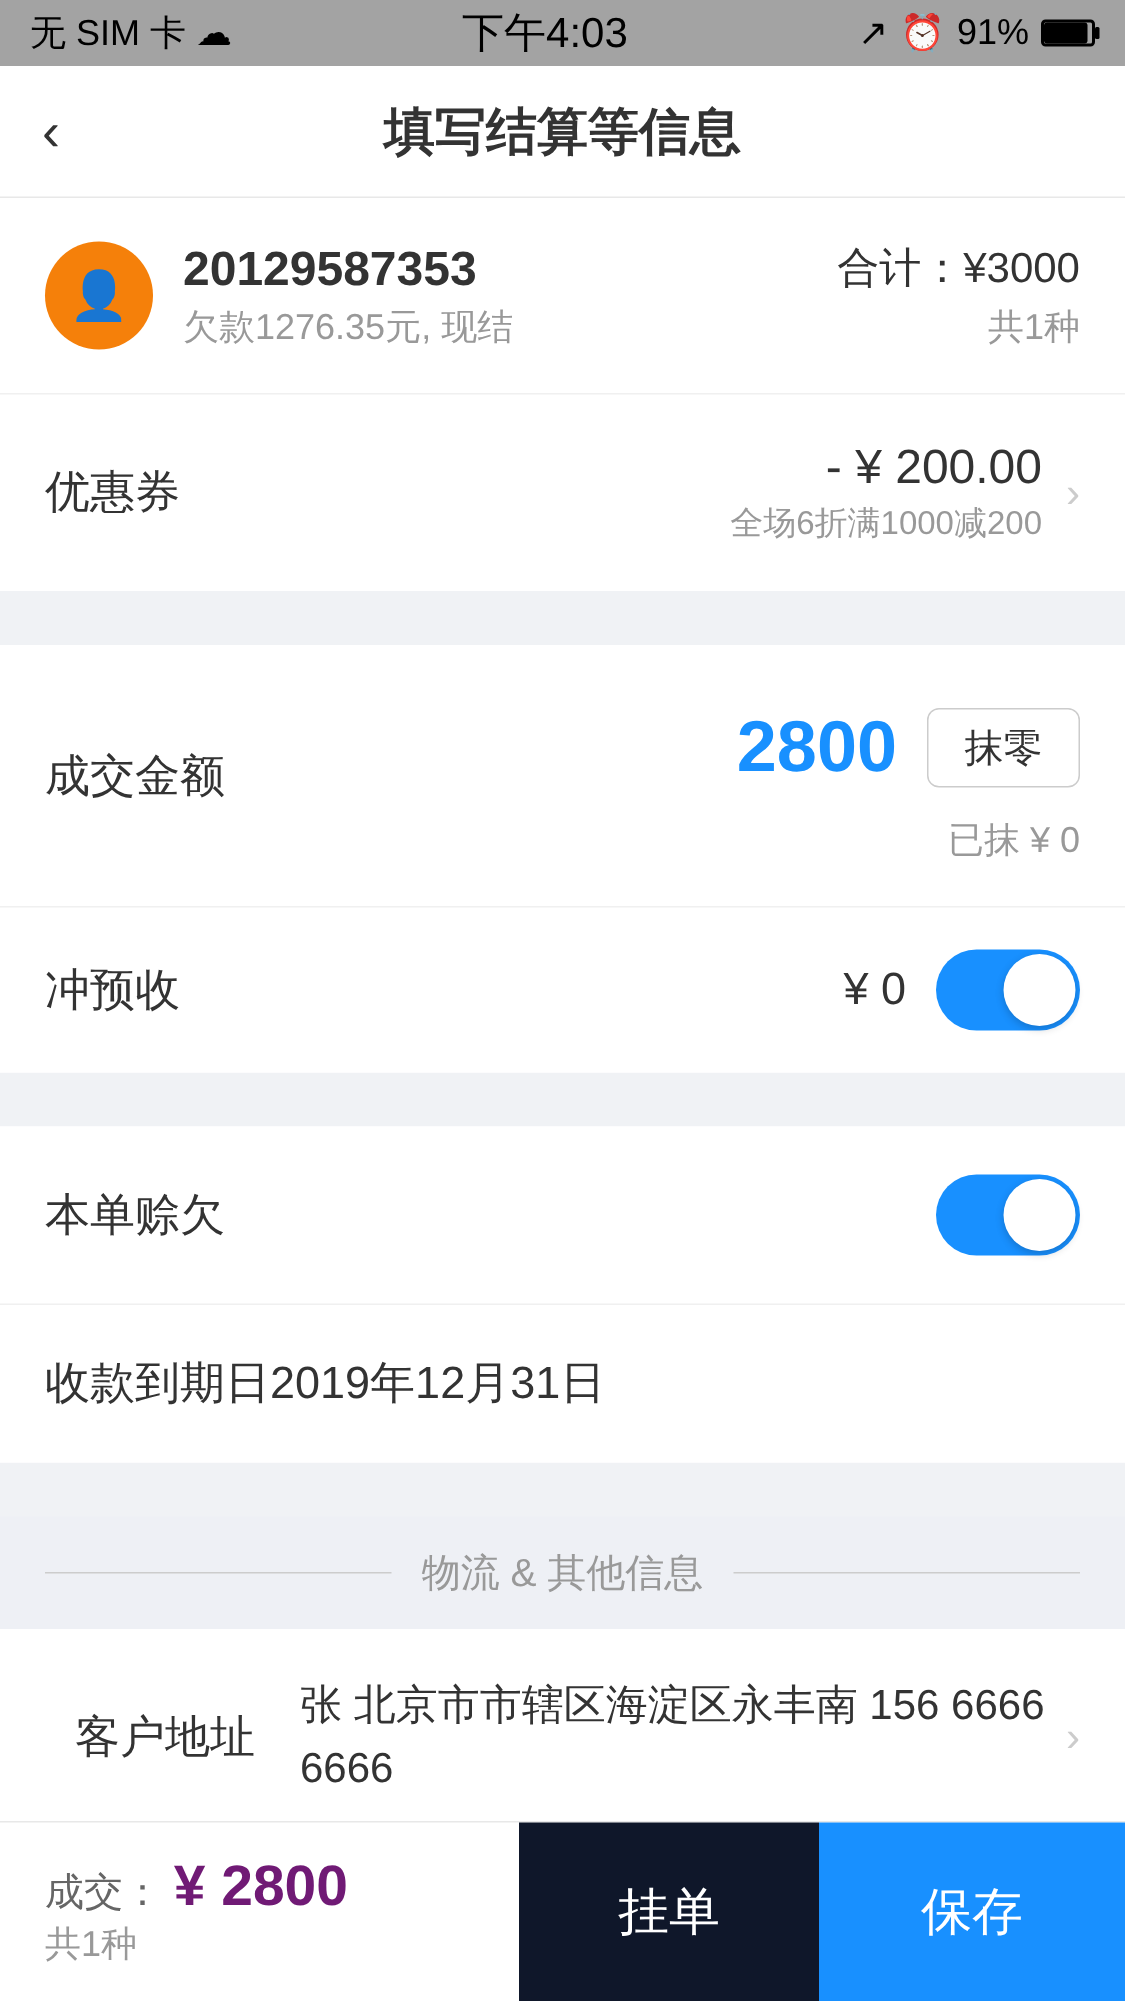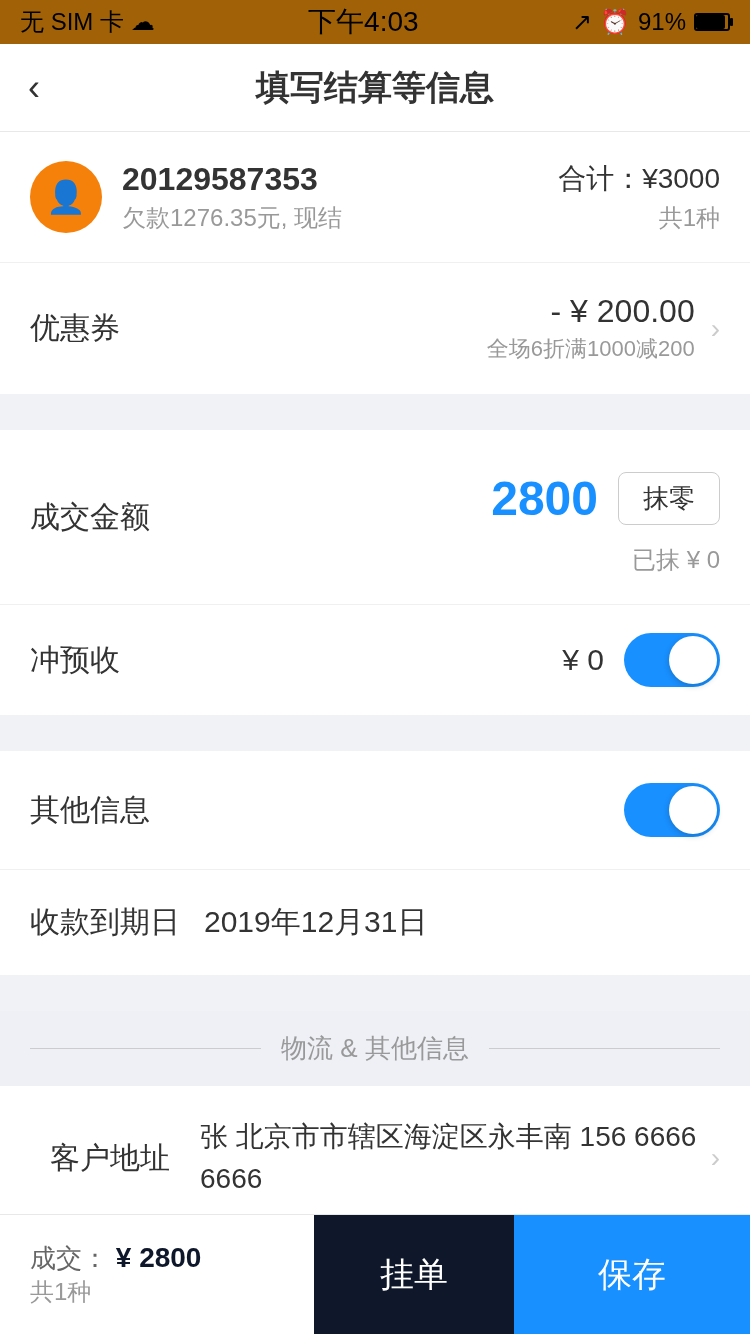--- a/index.html
+++ b/index.html
@@ -11,21 +11,21 @@
       background: #f0f2f5;
       font-size: 28px;
       color: #333;
       position: relative;
     }
 
     
     .status-bar {
       width: 100%;
       height: 44px;
-      background: #a16207;
+      background: #a3a3a3;
       display: flex;
       align-items: center;
       justify-content: space-between;
       padding: 0 20px;
       font-size: 24px;
       color: #000;
     }
     .status-left {
       display: flex;
       align-items: center;
@@ -268,21 +268,20 @@
       color: #333;
     }
 
     
     .duedate-row {
       display: flex;
       align-items: center;
       padding: 32px 30px;
       background: #fff;
       border-top: 1px solid #f0f0f0;
-      gap: 24px;
     }
     .duedate-label {
       font-size: 30px;
       color: #333;
       flex-shrink: 0;
     }
     .duedate-value {
       font-size: 30px;
       color: #333;
     }
@@ -342,42 +341,42 @@
     }
     .bottom-summary {
       padding: 0 30px;
       flex: 1;
     }
     .bottom-label {
       font-size: 26px;
       color: #666;
     }
     .bottom-amount {
-      font-size: 28px;
+      font-size: 38px;
       font-weight: 600;
-      color: #0f172a;
+      color: #701a75;
     }
     .bottom-count {
       font-size: 24px;
       color: #999;
     }
     .bottom-btn-hold {
       width: 200px;
       height: 120px;
       background: #0f172a;
       display: flex;
       align-items: center;
       justify-content: center;
       font-size: 34px;
       color: #fff;
       font-weight: 500;
       cursor: pointer;
     }
     .bottom-btn-save {
-      width: 236px;
+      width: 204px;
       height: 120px;
       background: #1890ff;
       display: flex;
       align-items: center;
       justify-content: center;
       font-size: 34px;
       color: #fff;
       font-weight: 500;
       cursor: pointer;
     }
@@ -463,21 +462,21 @@
           <div class="toggle-knob"></div>
         </div>
       </div>
     </div>
   </div>
 
   <div class="section-divider"></div>
 
   <div class="card">
     <div class="credit-row">
-      <div class="credit-label">其他信息</div>
+      <div class="credit-label">本单赊欠</div>
       <div class="toggle">
         <div class="toggle-knob"></div>
       </div>
     </div>
 
     <div class="duedate-row">
       <div class="duedate-label">收款到期日</div>
       <div class="duedate-value">2019年12月31日</div>
     </div>
   </div>

